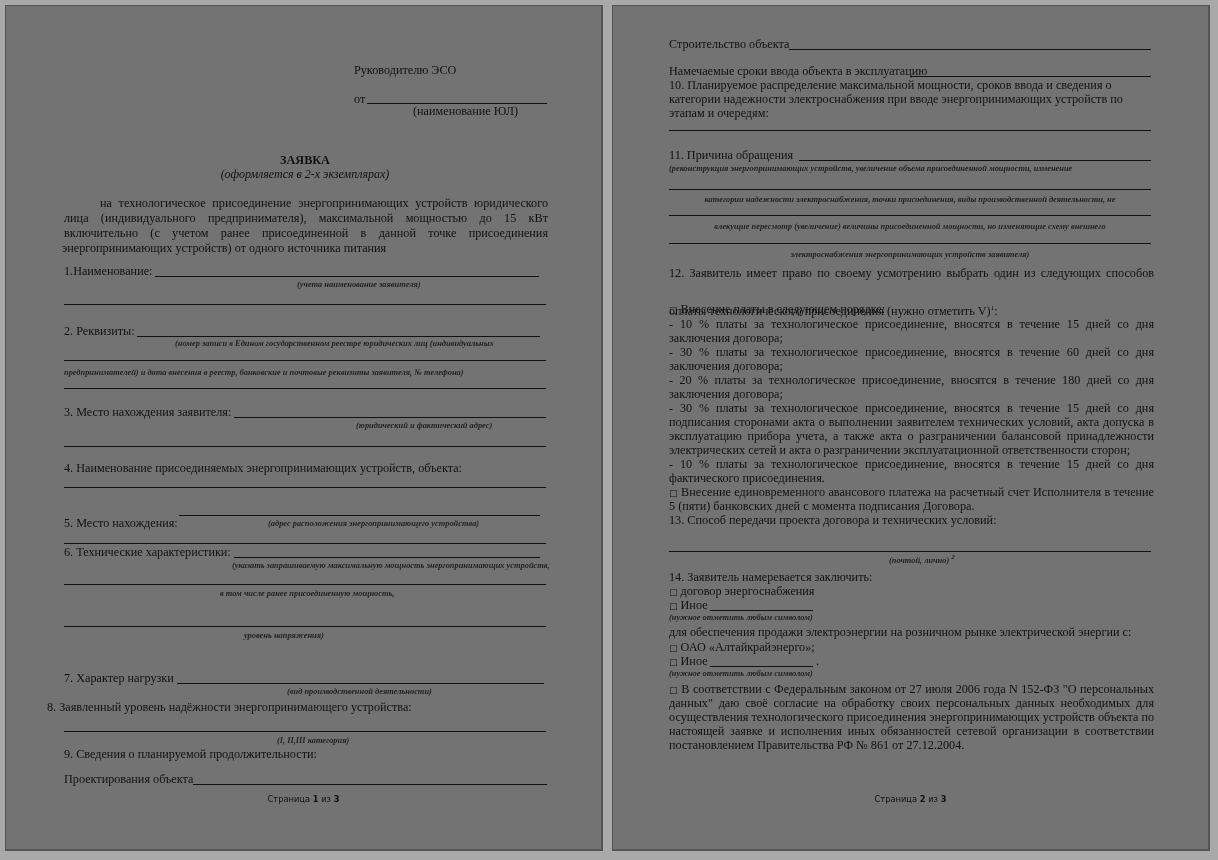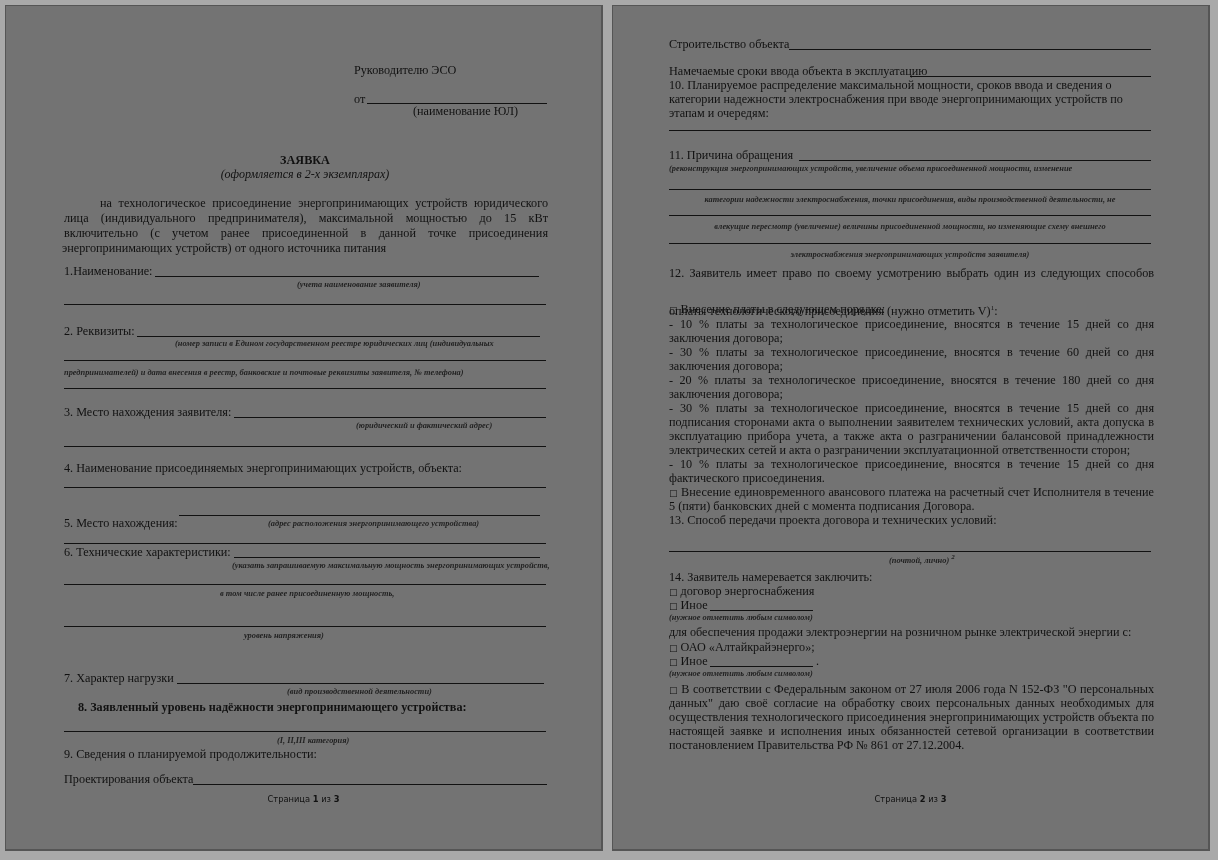--- a/index.html
+++ b/index.html
@@ -78,21 +78,21 @@
   <div class="t it" style="left:178px; top:555px;margin-left:48px;">(указать запрашиваемую максимальную мощность энергопринимающих устройств,</div>
   <div class="rule" style="left:58px; top:578px; width:482px;"></div>
   <div class="t it" style="left:214px; top:583px;">в том числе ранее присоединенную мощность,</div>
   <div class="rule thick" style="left:58px; top:620px; width:482px;"></div>
   <div class="t it" style="left:238px; top:625px;">уровень напряжения)</div>
 
   <div class="t" style="left:58px; top:665px;">7. Характер нагрузки</div>
   <div class="rule" style="left:171px; top:677px; width:367px;"></div>
   <div class="t it" style="left:281px; top:681px;">(вид производственной деятельности)</div>
 
-  <div class="t" style="left:72px; top:694px;font-weight:bold;">8. Заявленный уровень надёжности энергопринимающего устройства:</div>
+  <div class="t" style="left:41px; top:694px;">8. Заявленный уровень надёжности энергопринимающего устройства:</div>
   <div class="rule" style="left:58px; top:725px; width:482px;"></div>
   <div class="t it" style="left:271px; top:730px;">(I, II,III категория)</div>
 
   <div class="t" style="left:58px; top:741px;">9. Сведения о планируемой продолжительности:</div>
   <div class="t" style="left:58px; top:766px;">Проектирования объекта</div>
   <div class="rule" style="left:187px; top:778px; width:354px;"></div>
 
   <div class="footer" style="top:788px;">
     <span>Страница</span>
     <b>1</b>

